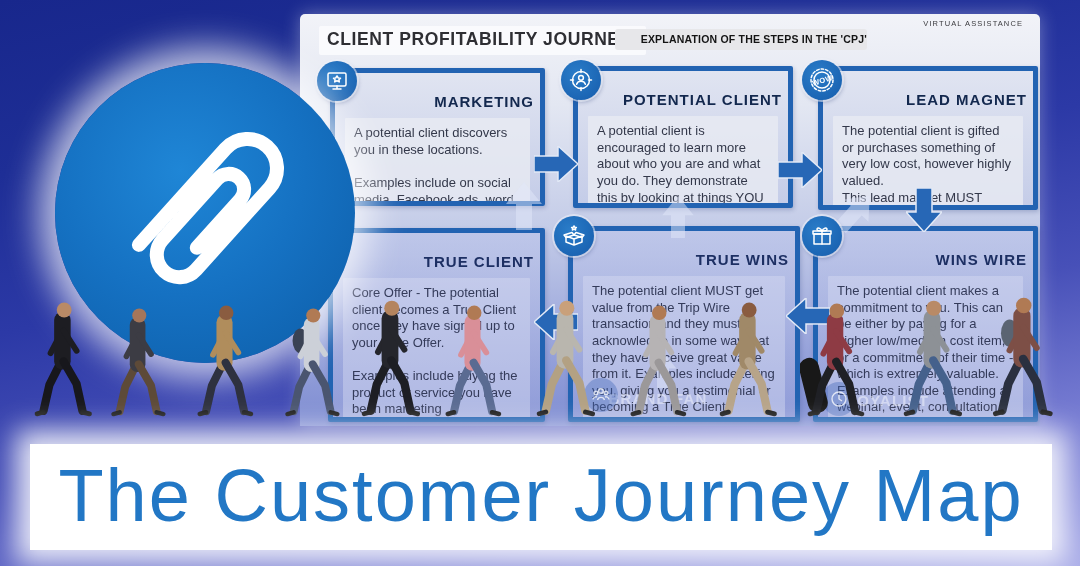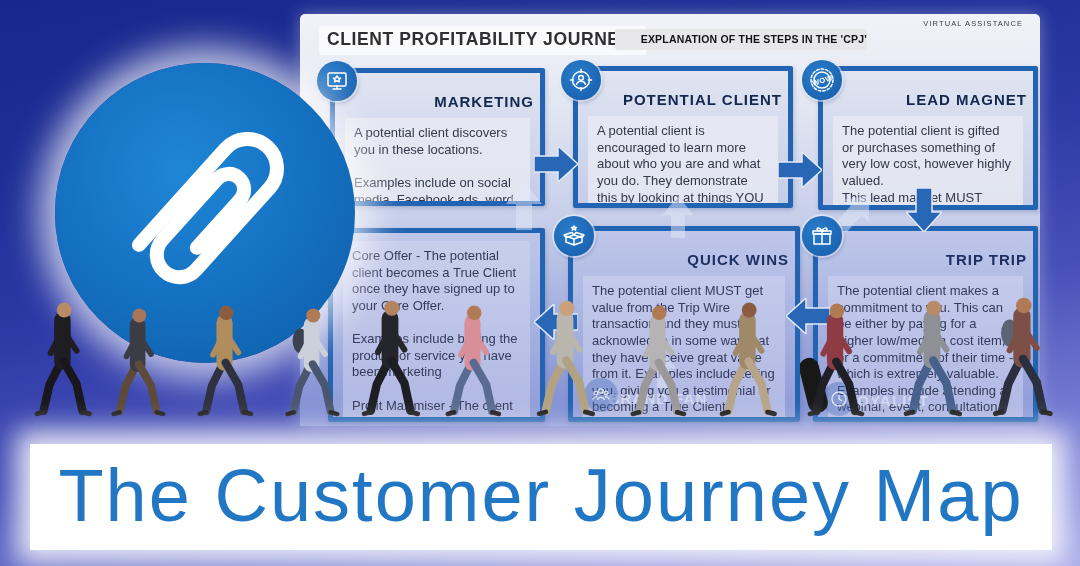--- a/index.html
+++ b/index.html
@@ -125,32 +125,33 @@
     <div class="box-body">A potential client is encouraged to learn more about who you are and what you do. They demonstrate this by looking at things YOU own.
 
 Examples include checking out your</div>
   </div>
   <div class="box row1" id="box-lead">
     <div class="box-title">LEAD MAGNET</div>
     <div class="box-body">The potential client is gifted or purchases something of very low cost, however highly valued.
 This lead magnet MUST solve a pain point that the potential client is experiencing and it MUST show your</div>
   </div>
   <div class="box row2" id="box-true">
+    <div class="box-title">TRUE CLIENT</div>
     <div class="box-body">Core Offer - The potential client becomes a True Client once they have signed up to your Core Offer.
 
 Examples include buying the product or service you have been marketing
 
 Profit Maximiser - The client is happy to immediately buy another item/s to increase the value they receive.</div>
   </div>
   <div class="box row2" id="box-quick">
-    <div class="box-title">QUICK WINS</div>
+    <div class="box-title">TRUE WINS</div>
     <div class="box-body">The potential client MUST get value from the Trip Wire transaction and they must acknowledge in some way that they have receive great value from it. Examples include telling you, giving you a testimonial or becoming a True Client</div>
   </div>
   <div class="box row2" id="box-trip">
-    <div class="box-title">TRIP TRIP</div>
+    <div class="box-title">WINS WIRE</div>
     <div class="box-body">The potential client makes a commitment to you. This can be either by paying for a higher low/medium cost item, or a commitment of their time - which is extremely valuable. Examples include attending a webinar, event, consultation</div>
   </div>
 
   <div class="row3-label" style="left:578px;top:390px">BRAND FAN</div>
   <div class="row3-label" style="left:808px;top:392px">LOYALIST</div>
 
   <svg class="arrow" style="left:534px;top:146px" width="44" height="36" viewBox="0 0 44 36">
       <polygon points="0,10 24,10 24,0 44,18 24,36 24,26 0,26"></polygon>
     </svg>
   <svg class="arrow" style="left:778px;top:152px" width="44" height="36" viewBox="0 0 44 36">

